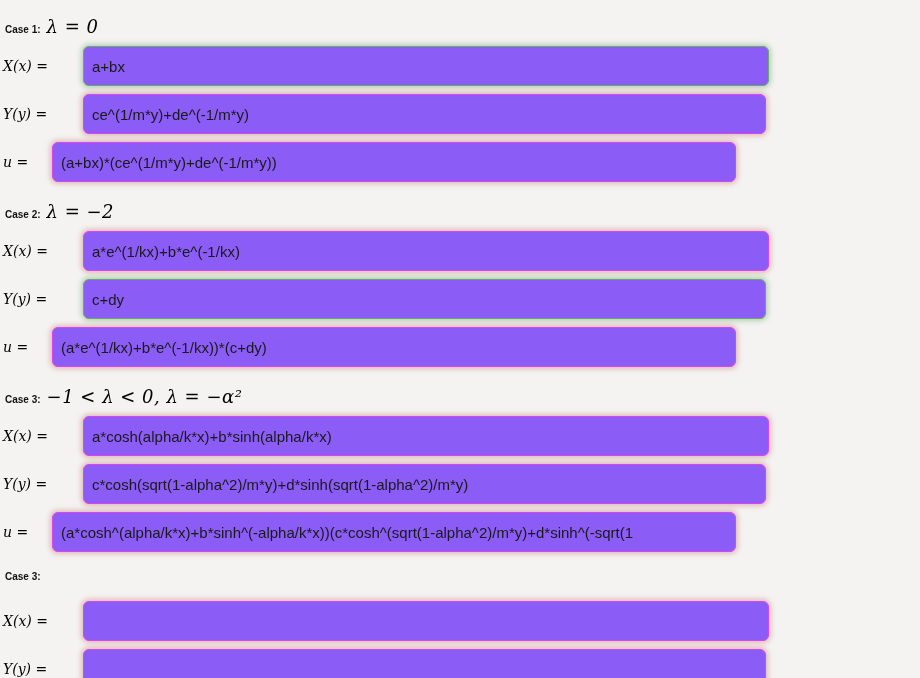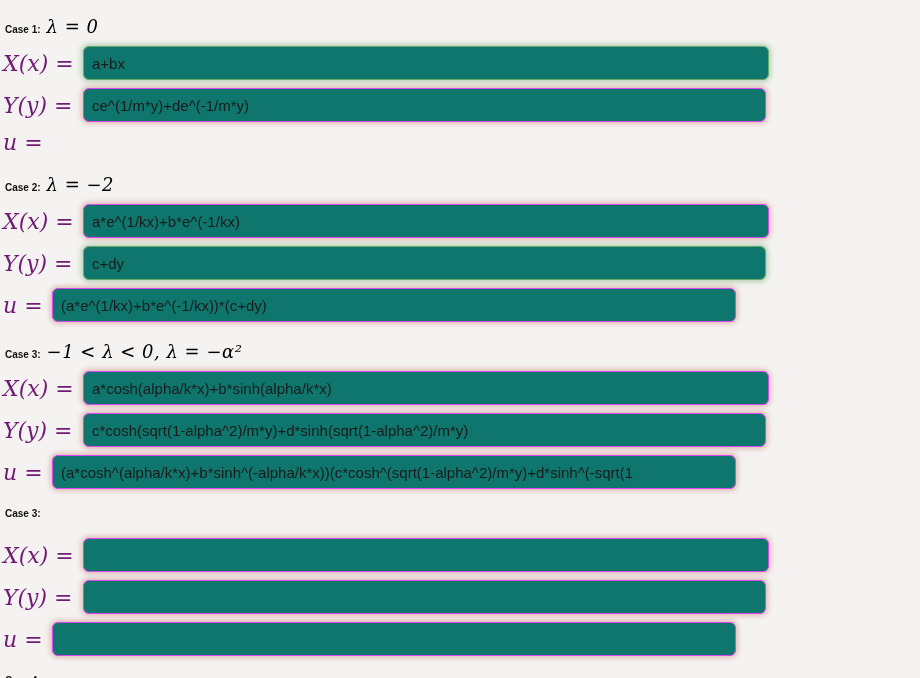--- a/index.html
+++ b/index.html
@@ -19,26 +19,26 @@
     font-weight: bold; font-size: 10px; color: #111;
     font-family: "Liberation Sans", sans-serif;
   }
   .case-condition {
     font-family: "DejaVu Serif", serif; font-style: italic;
     font-size: 18px; color: #000000; letter-spacing: 0.5px;
   }
   .row { display: flex; align-items: center; gap: 7px; margin-bottom: 8px; }
   .label {
     font-family: "DejaVu Serif", serif; font-style: italic;
-    font-size: 22px; color: #701a75; flex: 0 0 auto;
+    font-size: 14px; color: #000000; flex: 0 0 auto;
   }
   .label-xy { width: 73px; }
   .label-u  { width: 42px; }
   .answer {
-    height: 34px; border-radius: 6px; background: #0f766e;
+    height: 40px; border-radius: 6px; background: #8b5cf6;
     padding: 0 8px; font-size: 15px; color: #1a1a1a;
     font-family: "Liberation Sans", sans-serif;
     outline: none; white-space: nowrap; overflow: hidden;
   }
   .answer-x { width: 686px; }
   .answer-y { width: 683px; }
   .answer-u { width: 684px; }
   .status-correct {
     border: 1px solid #6aa96a;
     box-shadow: 0 0 5px 2px rgba(106, 169, 106, 0.45);
@@ -61,20 +61,21 @@
     <div class="row">
       <span class="label label-xy">X(x) =</span>
       <input type="text" class="answer answer-x status-correct" value="a+bx" style="">
     </div>
     <div class="row">
       <span class="label label-xy">Y(y) =</span>
       <input type="text" class="answer answer-y status-incorrect" value="ce^(1/m*y)+de^(-1/m*y)" style="">
     </div>
     <div class="row">
       <span class="label label-u">u =</span>
+      <input type="text" class="answer answer-u status-incorrect" value="(a+bx)*(ce^(1/m*y)+de^(-1/m*y))" style="">
     </div>
   </div>
 
   <div class="group">
     <div class="group-header">
       <span class="case-label">Case 2:</span>
       <span class="case-condition">λ = −2</span>
     </div>
     <div class="row">
       <span class="label label-xy">X(x) =</span>

